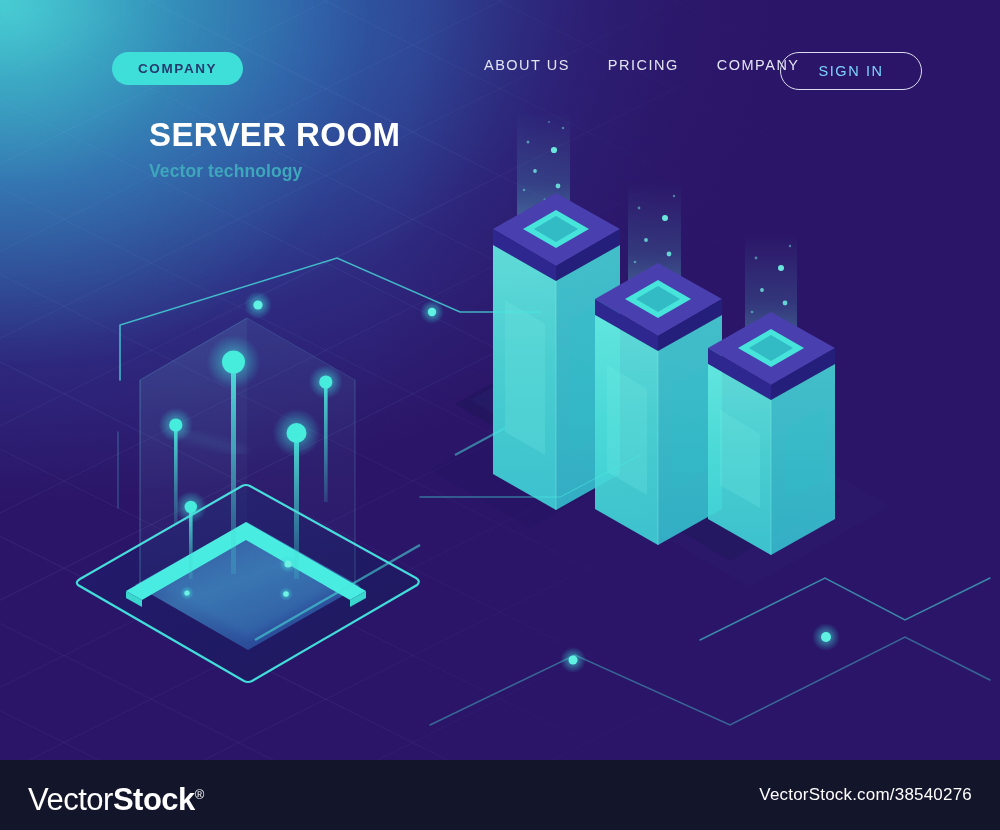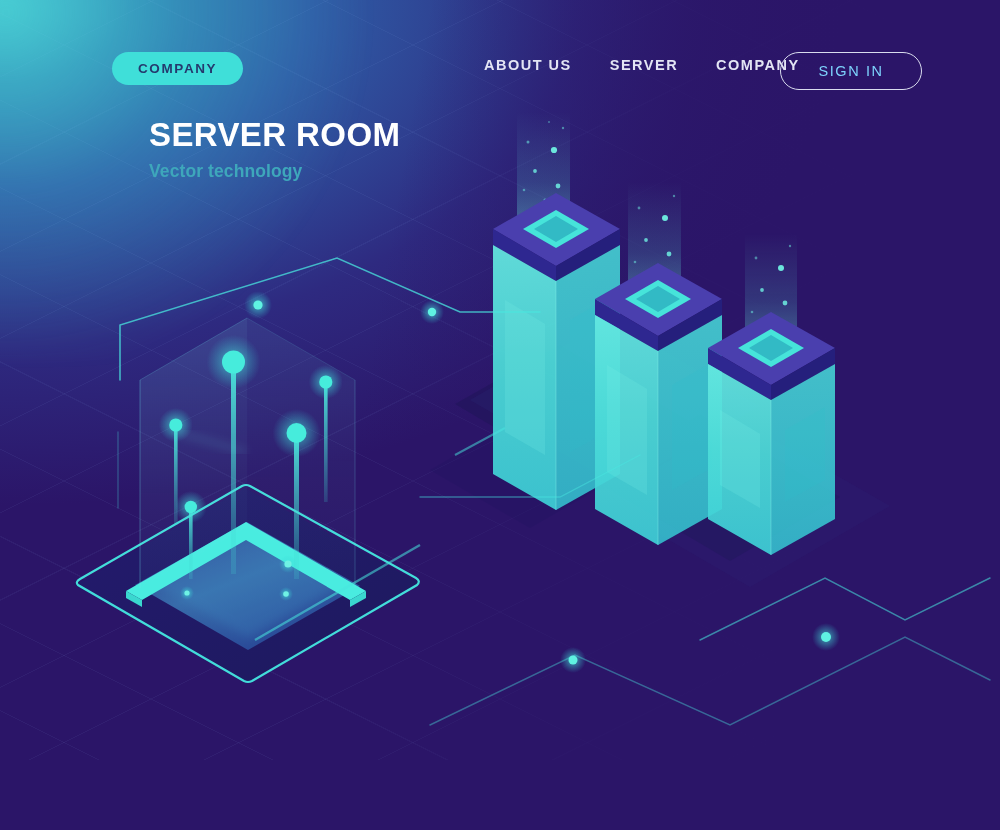--- a/index.html
+++ b/index.html
@@ -33,21 +33,21 @@
     filter:blur(6px);
   }
   
   .topbar{position:absolute;left:0;top:0;width:1000px;height:120px;}
   .badge{
     position:absolute;left:112px;top:52px;height:33px;padding:0 26px;
     border-radius:17px;display:flex;align-items:center;justify-content:center;
     background:#3fdfd9;color:#253a6e;font-size:13.5px;font-weight:700;letter-spacing:1.6px;
   }
   .nav{position:absolute;left:484px;top:57px;display:flex;align-items:center;gap:38px;}
-  .nav a{color:#e3e5f4;font-size:14.5px;letter-spacing:1.5px;font-weight:700;text-decoration:none;white-space:nowrap;}
+  .nav a{color:#e3e5f4;font-size:14.5px;letter-spacing:1.5px;font-weight:400;text-decoration:none;white-space:nowrap;}
   .signin{
     position:absolute;left:780px;top:52px;width:140px;height:36px;border:1.5px solid #d9dcee;
     border-radius:19px;display:flex;align-items:center;justify-content:center;
     color:#7dd3fc;font-size:14.5px;letter-spacing:1.6px;background:transparent;
   }
   
   .headline{position:absolute;left:112px;top:118px;width:420px;margin-left:37px;}
   .h1{
     color:#ffffff;font-size:33px;font-weight:700;line-height:34px;letter-spacing:.4px;
     margin:0;text-transform:uppercase;
@@ -304,28 +304,34 @@
       <path d="M255,640 L420,545" stroke="#49e6df" stroke-width="2.4" opacity=".55" fill="none"></path>
       <path d="M455,455 L505,428" stroke="#49e6df" stroke-width="2" opacity=".5" fill="none"></path>
     </svg>
   </div>
 
   <div class="topbar">
     <div class="badge">COMPANY</div>
 
     <div class="nav">
       <a href="#">ABOUT US</a>
-      <a href="#">SERVER</a>
+      <a href="#">PRICING</a>
       <a href="#">COMPANY</a>
     </div>
 
     <div class="signin">SIGN IN</div>
   </div>
 
   <div class="headline">
     <h1 class="h1">
       <span>SERVER ROOM</span><br>
     </h1>
     <div class="sub">Vector technology</div>
   </div>
 
+  <div class="footer">
+    <div class="vslogo">
+      <span class="thin">Vector</span><span class="bold">Stock</span><span class="reg">®</span>
+    </div>
+    <div class="vsurl">VectorStock.com/38540276</div>
+  </div>
 
 </div>
 
 </body></html>

